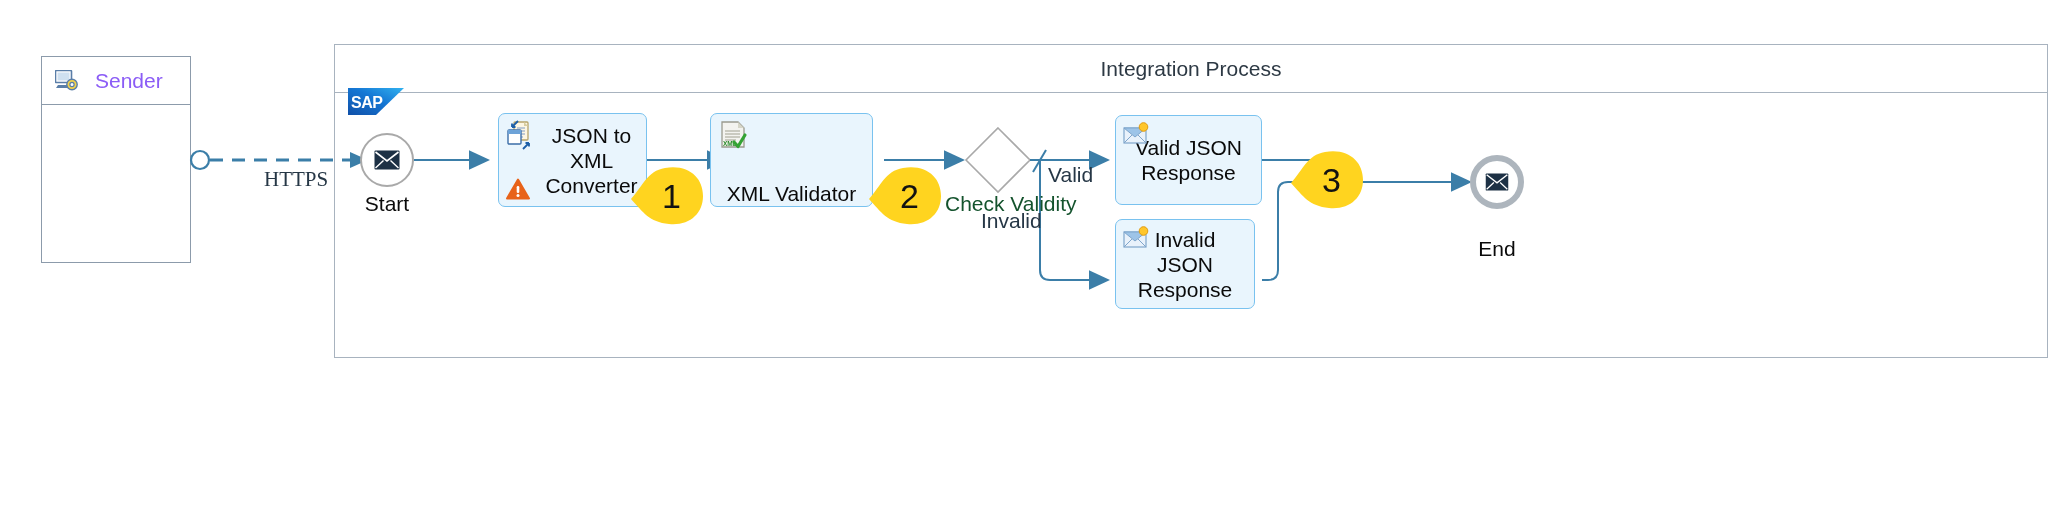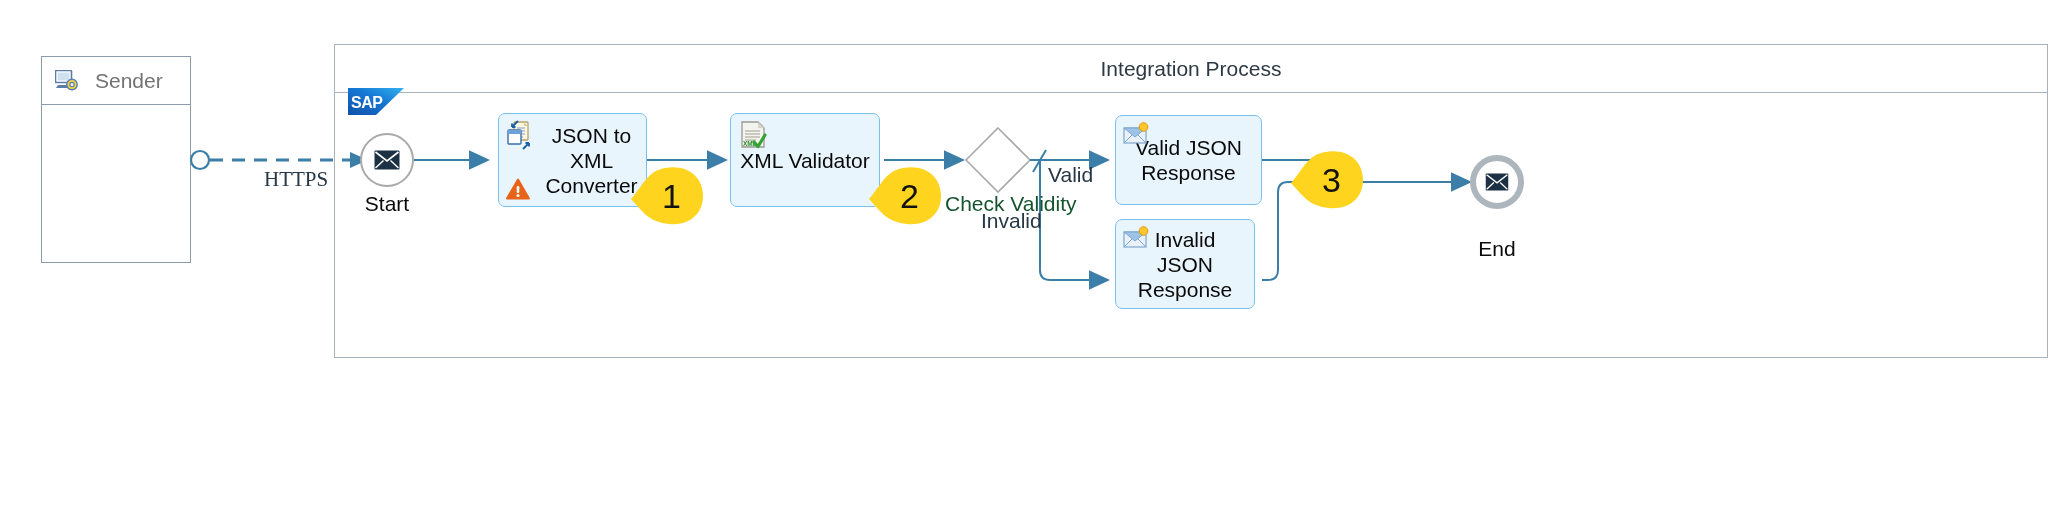--- a/index.html
+++ b/index.html
@@ -39,21 +39,21 @@
   .participant-header {
     height: 48px;
     border-bottom: 1px solid #8c9bab;
     display: flex;
     align-items: center;
     padding-left: 13px;
     box-sizing: border-box;
   }
   .participant-title {
     font-size: 21px;
-    color: #737373;
+    color: #8b5cf6;
     margin-left: 17px;
     white-space: nowrap;
   }
 
   
   .pool {
     border: 1px solid #a8b3bf;
     background: #ffffff;
   }
   .pool-header {
@@ -274,21 +274,21 @@
 Converter</span>
     <span class="step-warning">
       <svg width="24" height="22" viewBox="0 0 24 22">
         <path d="M12,1.5 L23,20.5 L1,20.5 Z" fill="#e8631a" stroke="#e8631a" stroke-width="2" stroke-linejoin="round"></path>
         <rect x="10.7" y="8" width="2.6" height="7" rx="1.2" fill="#ffffff"></rect>
         <circle cx="12" cy="17.6" r="1.5" fill="#ffffff"></circle>
       </svg>
     </span>
   </div>
 
-  <div class="node step" style="left:730px; top:113px; width:150px; height:94px; position:absolute;">
+  <div class="node step" style="left:710px; top:113px; width:163px; height:94px; position:absolute;align-items:flex-end;">
     <span class="step-icon">
       <svg width="30" height="30" viewBox="0 0 30 30">
         <path d="M4,2 H20 L26,8 V27 H4 Z" fill="#f3f3ef" stroke="#9a9a8e" stroke-width="1.3"></path>
         <path d="M20,2 L26,8 L20,8 Z" fill="#d6d6c8"></path>
         <g stroke="#a8a89a" stroke-width="1.1">
           <line x1="7" y1="11" x2="22" y2="11"></line>
           <line x1="7" y1="14" x2="22" y2="14"></line>
           <line x1="7" y1="17" x2="22" y2="17"></line>
           <line x1="7" y1="20" x2="18" y2="20"></line>
         </g>

